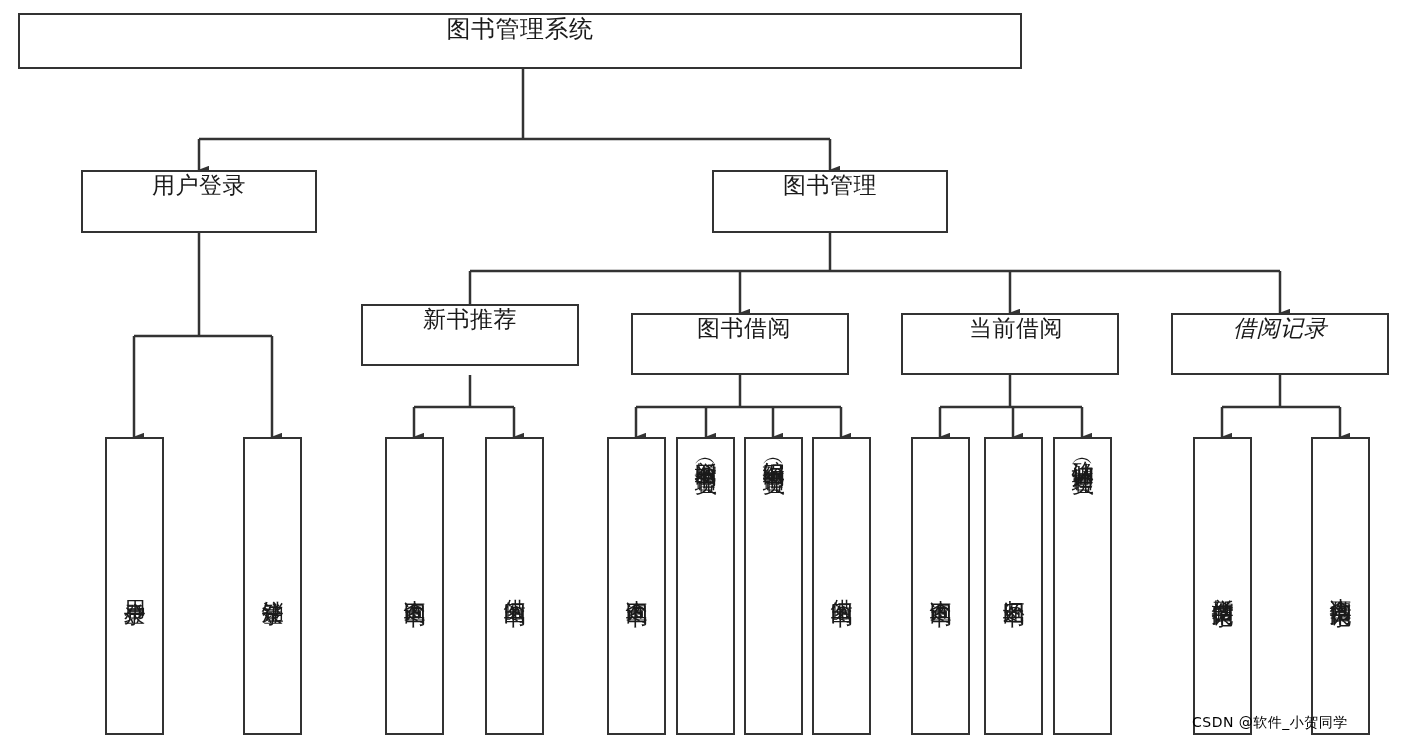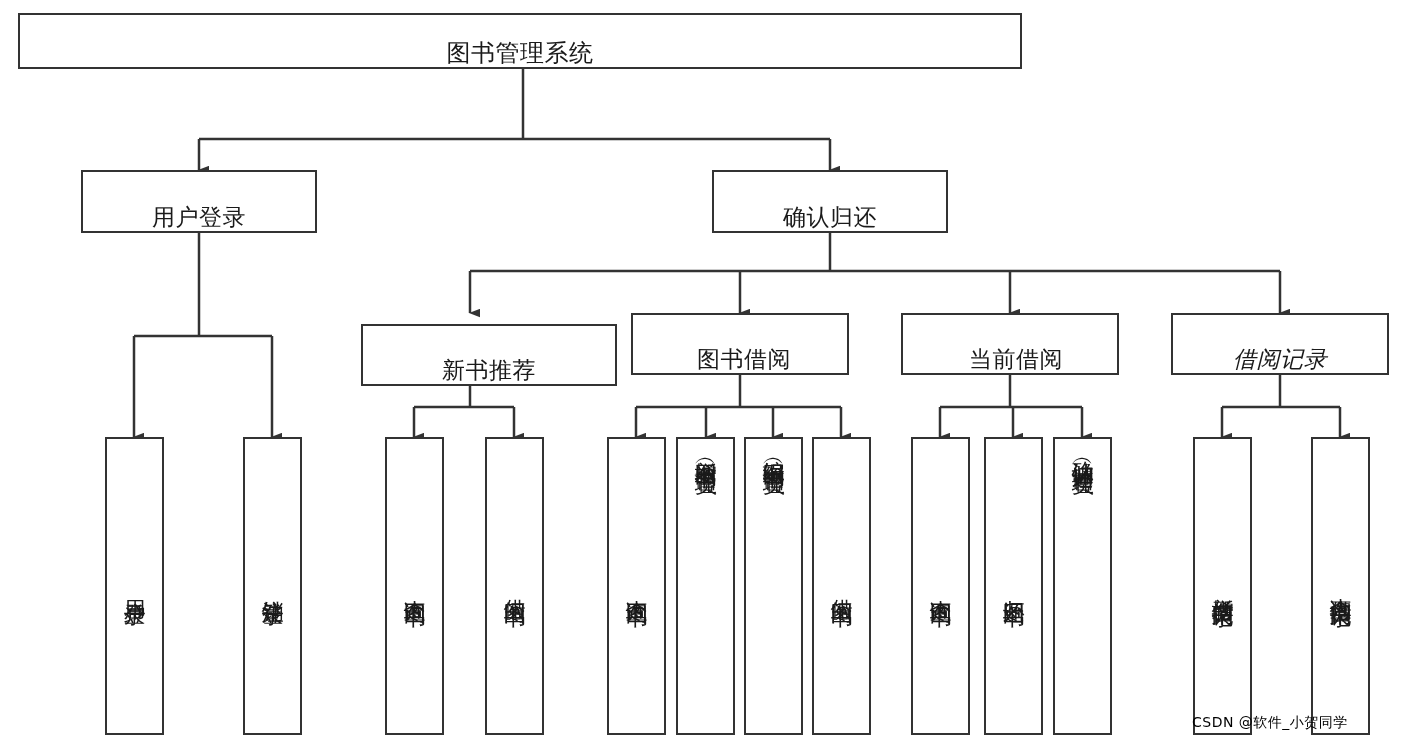--- a/index.html
+++ b/index.html
@@ -25,21 +25,21 @@
     width: 1405px;
     height: 747px;
     pointer-events: none;
   }
   .node {
     position: absolute;
     box-sizing: border-box;
     border: 2.5px solid #333333;
     background: #ffffff;
     display: flex;
-    align-items: flex-end;
+    align-items: flex-start;
     justify-content: center;
     color: #1a1a1a;
   }
   .node .label {
     display: block;
     line-height: 1.18;
     letter-spacing: 0.5px;
     white-space: nowrap;
   }
   
@@ -127,23 +127,23 @@
   </svg>
 
   <div id="nodes-layer">
       <div class="node horiz root" style="left: 18px; top: 13px; width: 1004px; height: 56px;">
         <span class="label">图书管理系统</span>
       </div>
       <div class="node horiz" style="left: 81px; top: 170px; width: 236px; height: 63px;">
         <span class="label">用户登录</span>
       </div>
       <div class="node horiz" style="left: 712px; top: 170px; width: 236px; height: 63px;">
-        <span class="label">确认归还</span>
+        <span class="label">图书管理</span>
       </div>
-      <div class="node horiz" style="left: 361px; top: 324px; width: 256px; height: 62px;">
+      <div class="node horiz" style="left: 361px; top: 304px; width: 218px; height: 62px;">
         <span class="label">新书推荐</span>
       </div>
       <div class="node horiz" style="left: 631px; top: 313px; width: 218px; height: 62px; padding-left: 8px;">
         <span class="label">图书借阅</span>
       </div>
       <div class="node horiz" style="left: 901px; top: 313px; width: 218px; height: 62px; padding-left: 12px;">
         <span class="label">当前借阅</span>
       </div>
       <div class="node horiz" style="left: 1171px; top: 313px; width: 218px; height: 62px; font-style: italic;">
         <span class="label">借阅记录</span>

